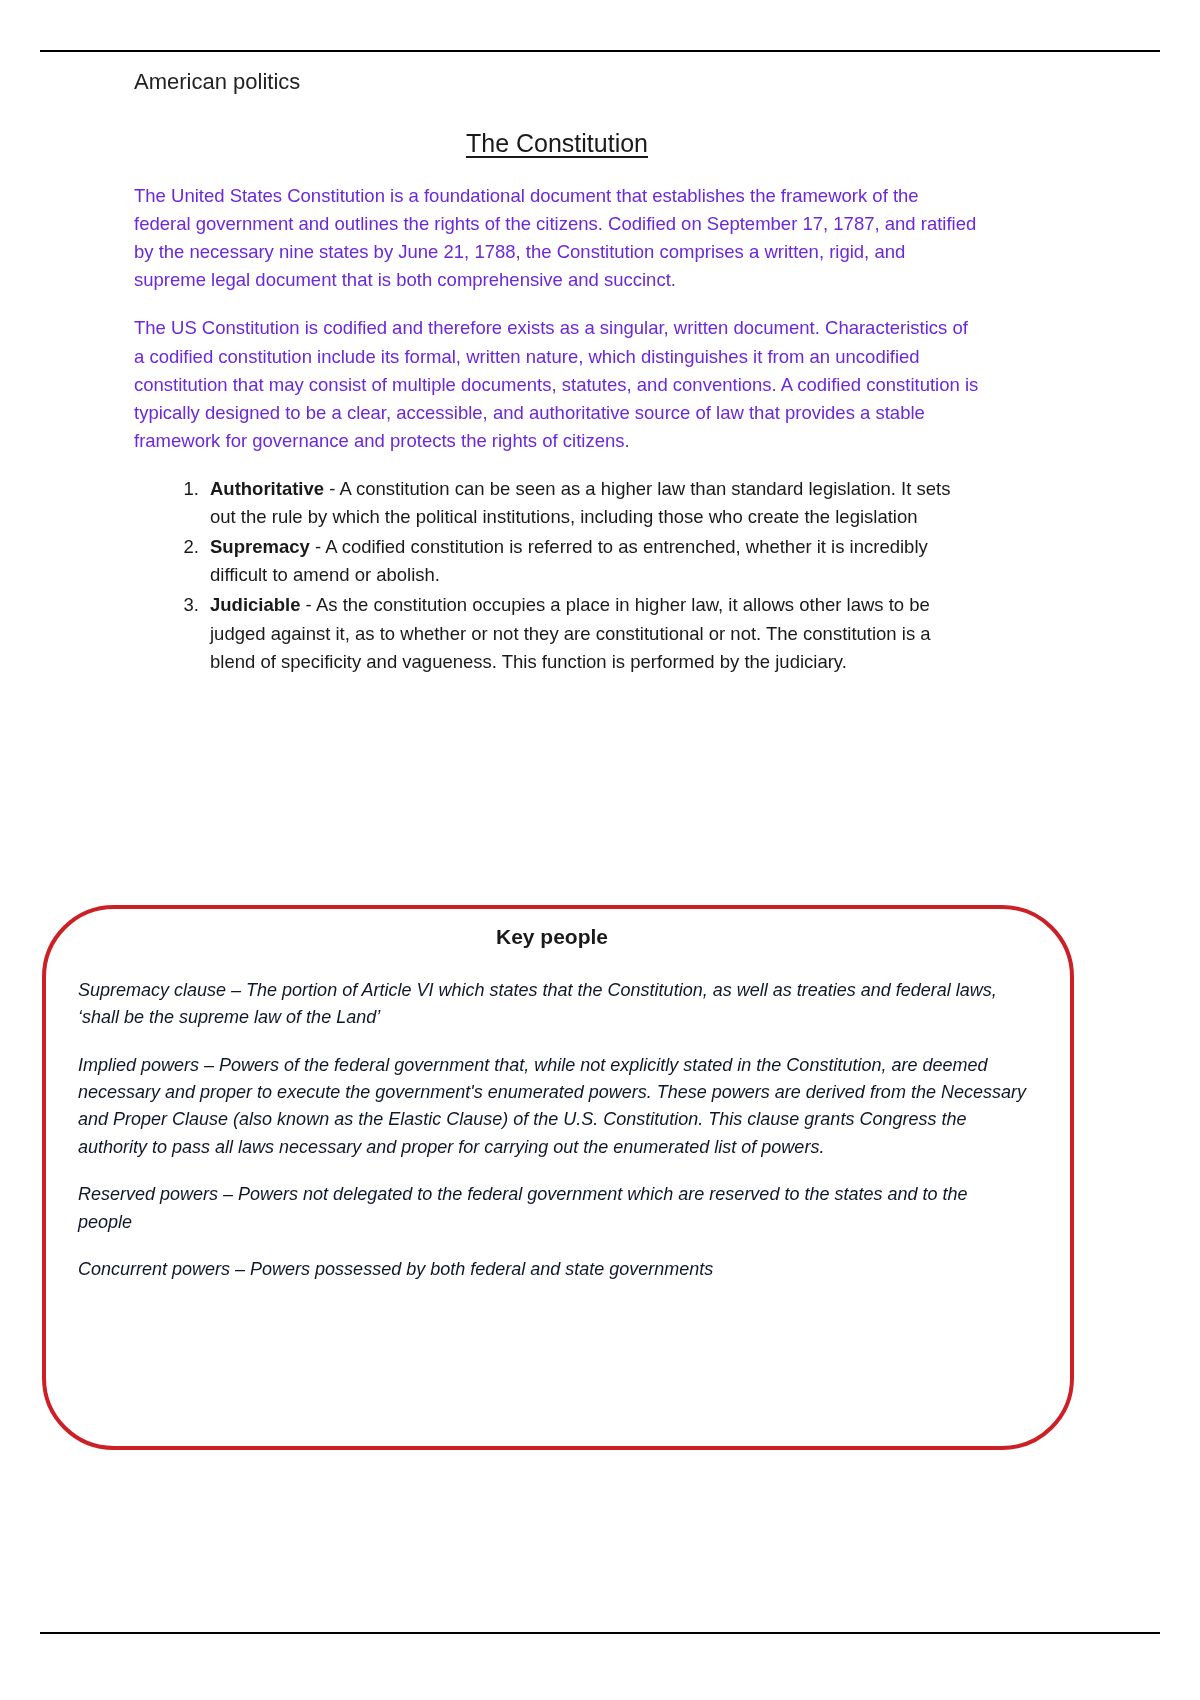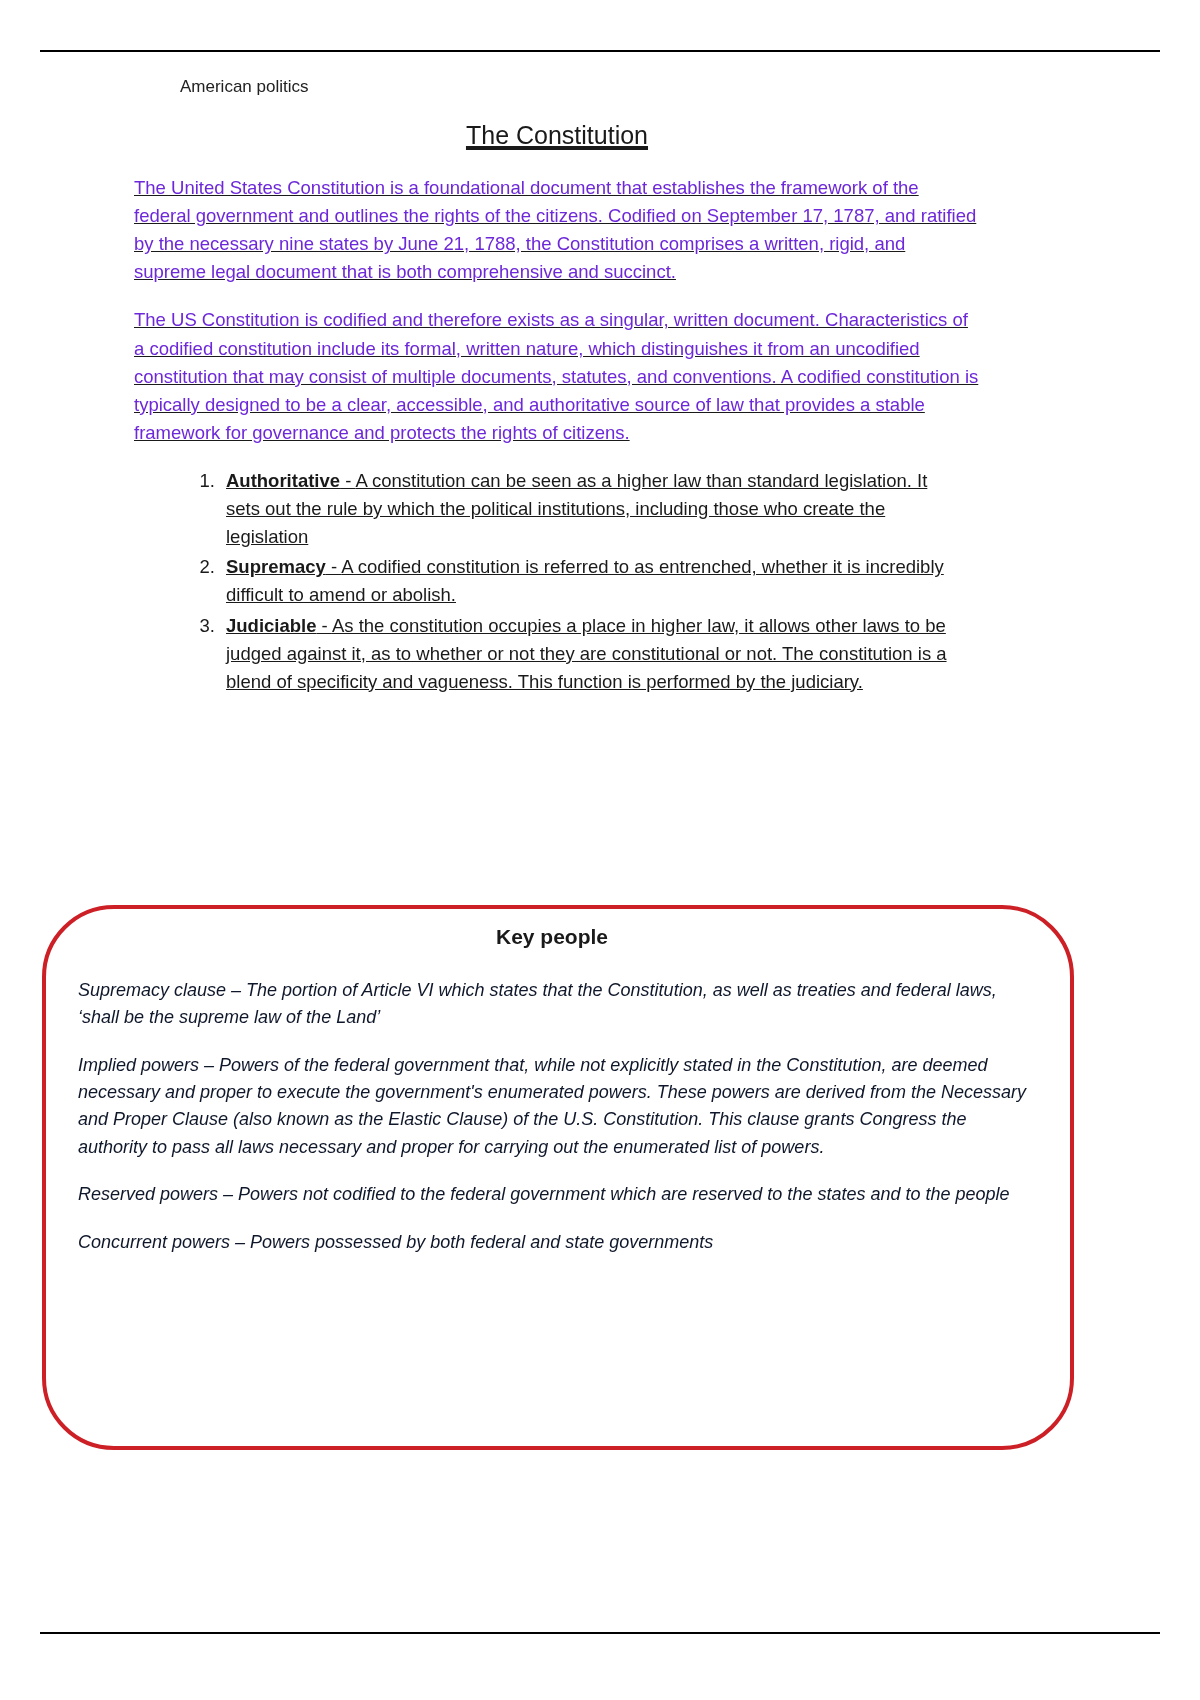--- a/index.html
+++ b/index.html
@@ -29,33 +29,31 @@
     right: 40px;
     height: 0;
     border-top: 2px solid #000000;
   }
   .rule-top { top: 50px; }
   .rule-bottom { top: 1632px; }
 
   .header-label {
     position: absolute;
     left: 134px;
-    top: 76px;
-    font-size: 17px;
+    top: 68px;
+    font-size: 22px;
     line-height: 1.3;
     color: #222;
-    margin-left: 46px;
   }
 
   .content {
     position: absolute;
     left: 134px;
-    top: 120px;
+    top: 128px;
     width: 846px;
-    text-decoration: underline;
   }
 
   h1.doc-title {
     font-size: 25px;
     font-weight: normal;
     text-align: center;
     margin: 0 0 24px 0;
     padding: 0;
     line-height: 1.2;
   }
@@ -71,21 +69,21 @@
     color: #6d28d9;
   }
 
   p.intro {
     font-size: 18.5px;
     line-height: 1.52;
     margin: 64px 0 14px 0;
   }
 
   ol.principles {
-    margin: 16px;
+    margin: 0;
     padding-left: 70px;
     font-size: 18.5px;
     line-height: 1.52;
   }
   ol.principles li {
     margin-bottom: 2px;
     padding-left: 6px;
   }
   ol.principles li b { font-weight: bold; }
 
@@ -148,19 +146,19 @@
     </ol>
 
   </div>
 
   <div class="keybox"></div>
 
   <div class="keybox-inner">
     <h2 class="keyterms-title">Key people</h2>
     <p class="keyterm">Supremacy clause – The portion of Article VI which states that the Constitution, as well as treaties and federal laws, ‘shall be the supreme law of the Land’</p>
     <p class="keyterm">Implied powers – Powers of the federal government that, while not explicitly stated in the Constitution, are deemed necessary and proper to execute the government's enumerated powers. These powers are derived from the Necessary and Proper Clause (also known as the Elastic Clause) of the U.S. Constitution. This clause grants Congress the authority to pass all laws necessary and proper for carrying out the enumerated list of powers.</p>
-    <p class="keyterm">Reserved powers – Powers not codified to the federal government which are reserved to the states and to the people</p>
+    <p class="keyterm">Reserved powers – Powers not delegated to the federal government which are reserved to the states and to the people</p>
     <p class="keyterm">Concurrent powers – Powers possessed by both federal and state governments</p>
   </div>
 
   <div class="rule rule-bottom"></div>
 
 </div>
 
 </body></html>

